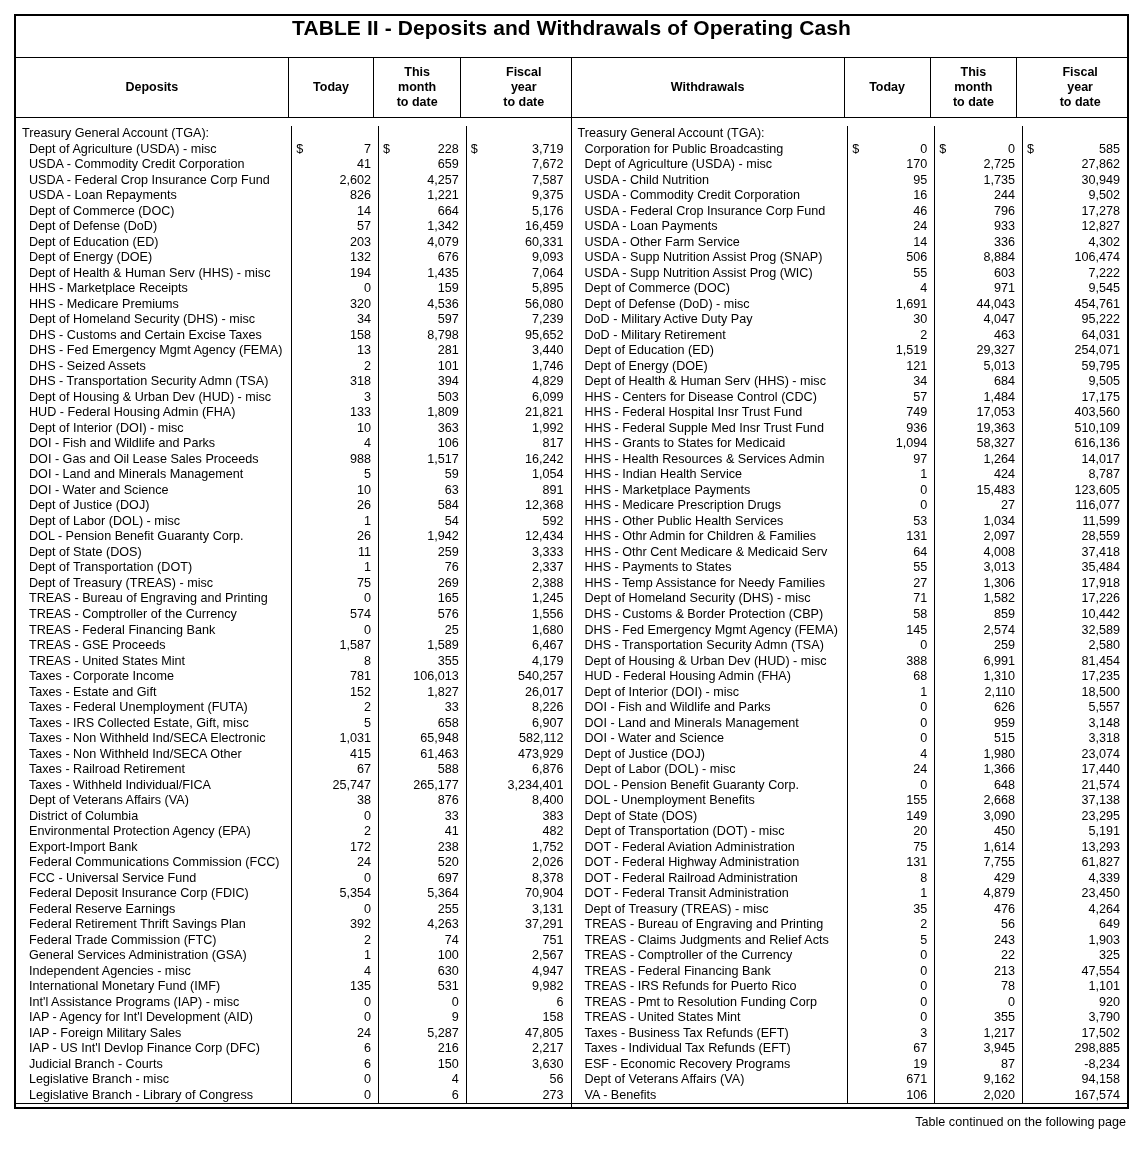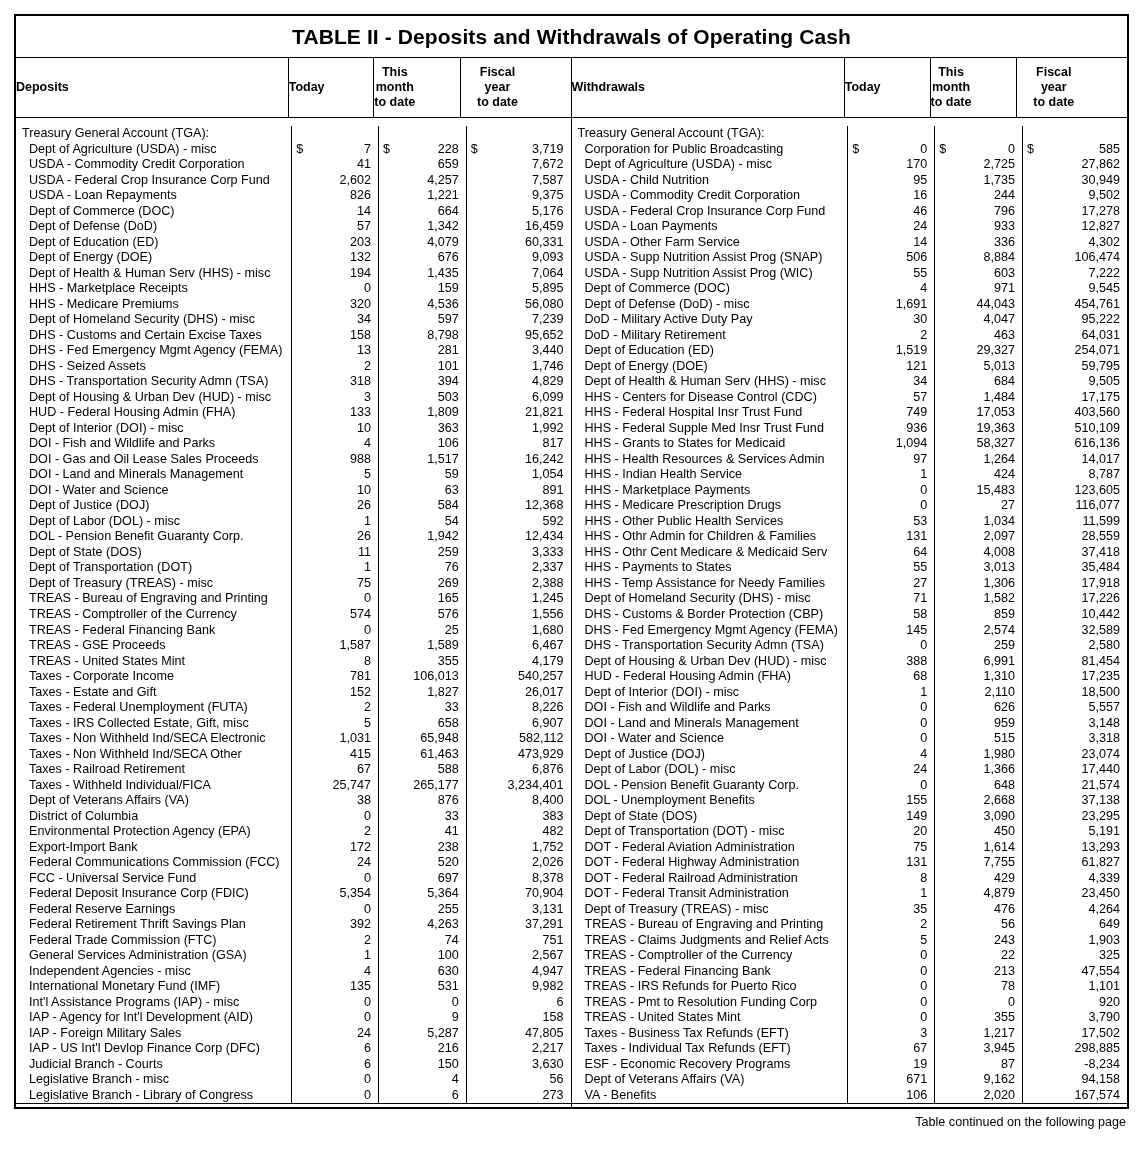--- a/index.html
+++ b/index.html
@@ -24,21 +24,20 @@
   #table-frame {
     border: 2px solid #000;
     box-sizing: border-box;
     width: 1115px;
   }
   
   #title-band {
     border-bottom: 1.5px solid #000;
     height: 41px;
     display: flex;
-    align-items: center;
     justify-content: center;
   }
   #title-band .title-text {
     font-size: 21px;
     font-weight: bold;
     letter-spacing: 0.1px;
   }
   
   .halves {
     display: flex;
@@ -53,21 +52,21 @@
   
   .hdr {
     display: flex;
     height: 60px;
     border-bottom: 1.5px solid #000;
     box-sizing: border-box;
   }
   .hdr .cell {
     display: flex;
     align-items: center;
-    justify-content: flex-start;
+    justify-content: center;
     text-align: center;
     font-size: 12.5px;
     font-weight: bold;
     box-sizing: border-box;
     line-height: 1.18;
   }
   .c-name  { width: 276px; }
   .c-today { width: 87px;  border-left: 1.2px solid #000; }
   .c-mtd   { width: 88px;  border-left: 1.2px solid #000; }
   .c-fytd  { width: 112px; border-left: 1.2px solid #000; padding-left: 16px; }

